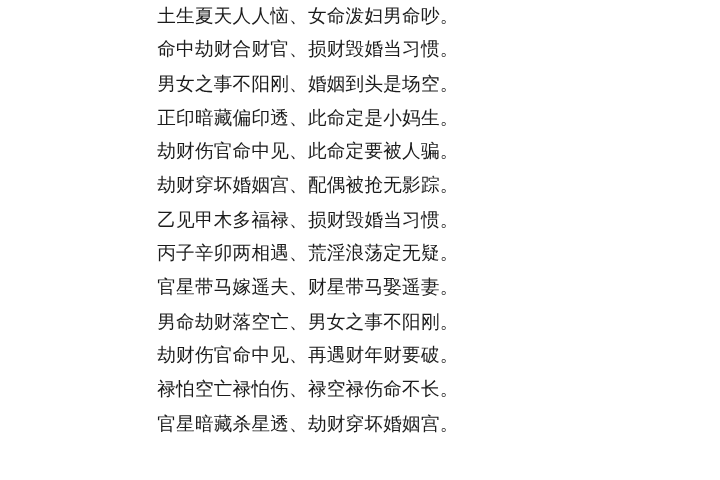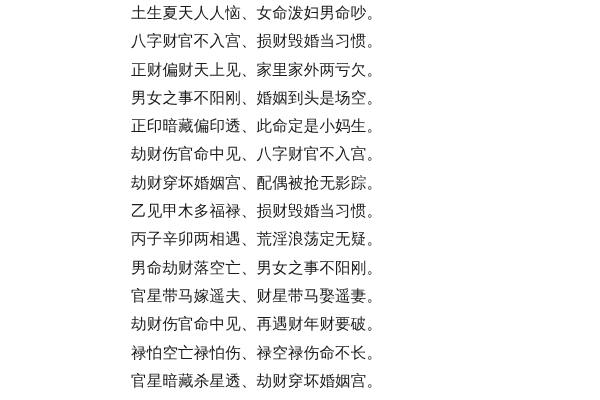--- a/index.html
+++ b/index.html
@@ -37,27 +37,26 @@
     font-weight: 400;
     text-rendering: geometricPrecision;
   }
 </style>
 </head>
 <body>
 
 <div class="page">
   <div class="text-column">
     <div class="verse-line">土生夏天人人恼、女命泼妇男命吵。</div>
-    <div class="verse-line">八字财官不入宫、损财毁婚当习惯。</div>
-    <div class="verse-line">正财偏财天上见、家里家外两亏欠。</div>
+    <div class="verse-line">命中劫财合财官、损财毁婚当习惯。</div>
     <div class="verse-line">男女之事不阳刚、婚姻到头是场空。</div>
     <div class="verse-line">正印暗藏偏印透、此命定是小妈生。</div>
-    <div class="verse-line">劫财伤官命中见、八字财官不入宫。</div>
+    <div class="verse-line">劫财伤官命中见、此命定要被人骗。</div>
     <div class="verse-line">劫财穿坏婚姻宫、配偶被抢无影踪。</div>
     <div class="verse-line">乙见甲木多福禄、损财毁婚当习惯。</div>
     <div class="verse-line">丙子辛卯两相遇、荒淫浪荡定无疑。</div>
+    <div class="verse-line">官星带马嫁遥夫、财星带马娶遥妻。</div>
     <div class="verse-line">男命劫财落空亡、男女之事不阳刚。</div>
-    <div class="verse-line">官星带马嫁遥夫、财星带马娶遥妻。</div>
     <div class="verse-line">劫财伤官命中见、再遇财年财要破。</div>
     <div class="verse-line">禄怕空亡禄怕伤、禄空禄伤命不长。</div>
     <div class="verse-line">官星暗藏杀星透、劫财穿坏婚姻宫。</div>
   </div>
 </div>
 
 </body></html>

